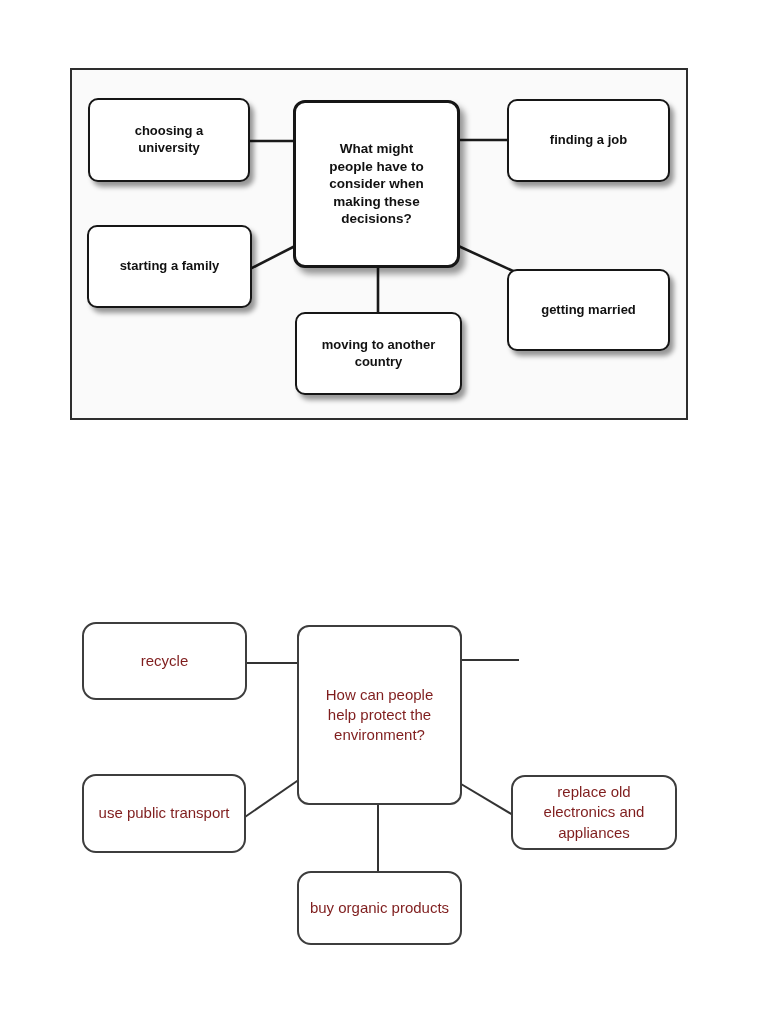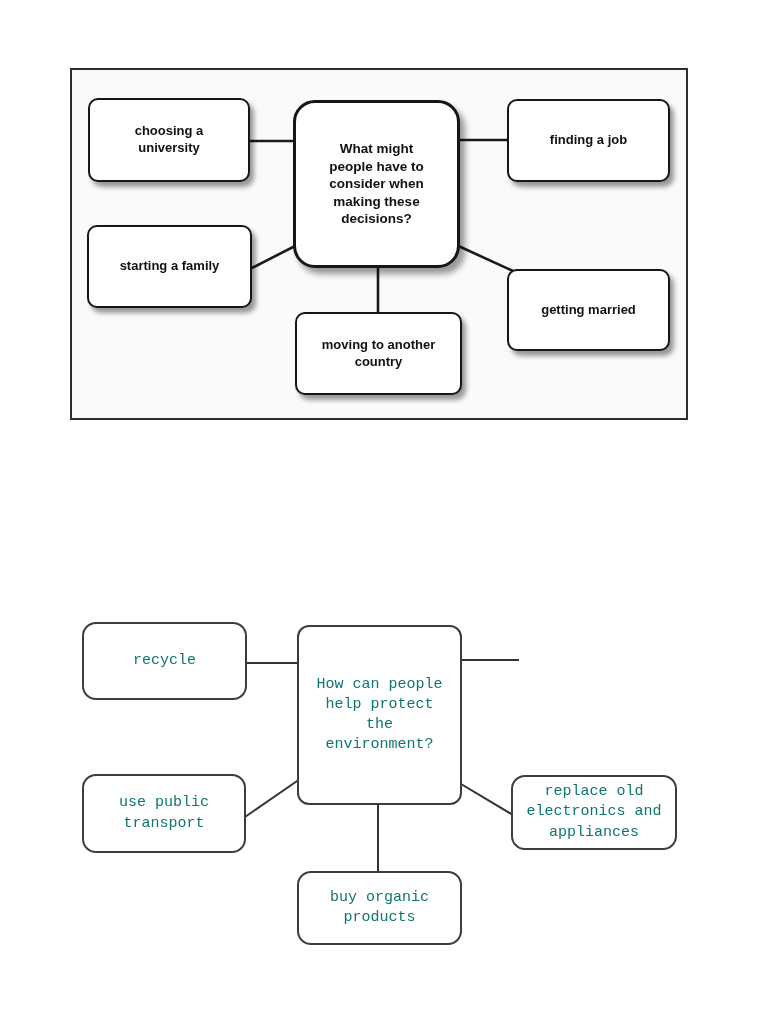--- a/index.html
+++ b/index.html
@@ -35,21 +35,21 @@
     border-radius: 10px;
     box-shadow: 4px 5px 5px rgba(0,0,0,0.40);
     font-weight: bold;
     font-size: 13px;
     line-height: 1.3;
     color: #111111;
     padding: 0 14px;
   }
   .frame1 .central {
     border-width: 3px;
-    border-radius: 22px;
+    border-radius: 12px;
     box-shadow: 5px 6px 6px rgba(0,0,0,0.40);
     padding: 0 29px;
     font-size: 13.5px;
   }
   .d1-tl { left: 16px;  top: 28px;  width: 162px; height: 84px; }
   .d1-tr { left: 435px; top: 29px;  width: 163px; height: 83px; }
   .d1-c  { left: 221px; top: 30px;  width: 167px; height: 168px; }
   .d1-ml { left: 15px;  top: 155px; width: 165px; height: 83px; }
   .d1-mr { left: 435px; top: 156px; width: 163px; height: 82px; margin-top: 43px; }
   .d1-b  { left: 223px; top: 242px; width: 167px; height: 83px; }
@@ -59,22 +59,22 @@
     position: absolute;
     left: 70px; top: 610px;
     width: 620px; height: 345px;
     background: #ffffff;
   }
   .diag2 .node {
     border: 2px solid #3d3d3d;
     border-radius: 14px;
     font-size: 15px;
     line-height: 1.35;
-    color: #0f766e;
-    font-family: Liberation Mono, monospace;
+    color: #7f1d1d;
+    font-family: Liberation Sans, sans-serif;
     padding: 0 8px;
   }
   .diag2 .central {
     border-radius: 12px;
     padding: 0 14px;
   }
   .d2-tl { left: 12px;  top: 12px;  width: 165px; height: 78px; }
   .d2-tr { left: 442px; top: 15px;  width: 165px; height: 77px; }
   .d2-c  { left: 227px; top: 15px;  width: 165px; height: 180px; }
   .d2-ml { left: 12px;  top: 164px; width: 164px; height: 79px; }

